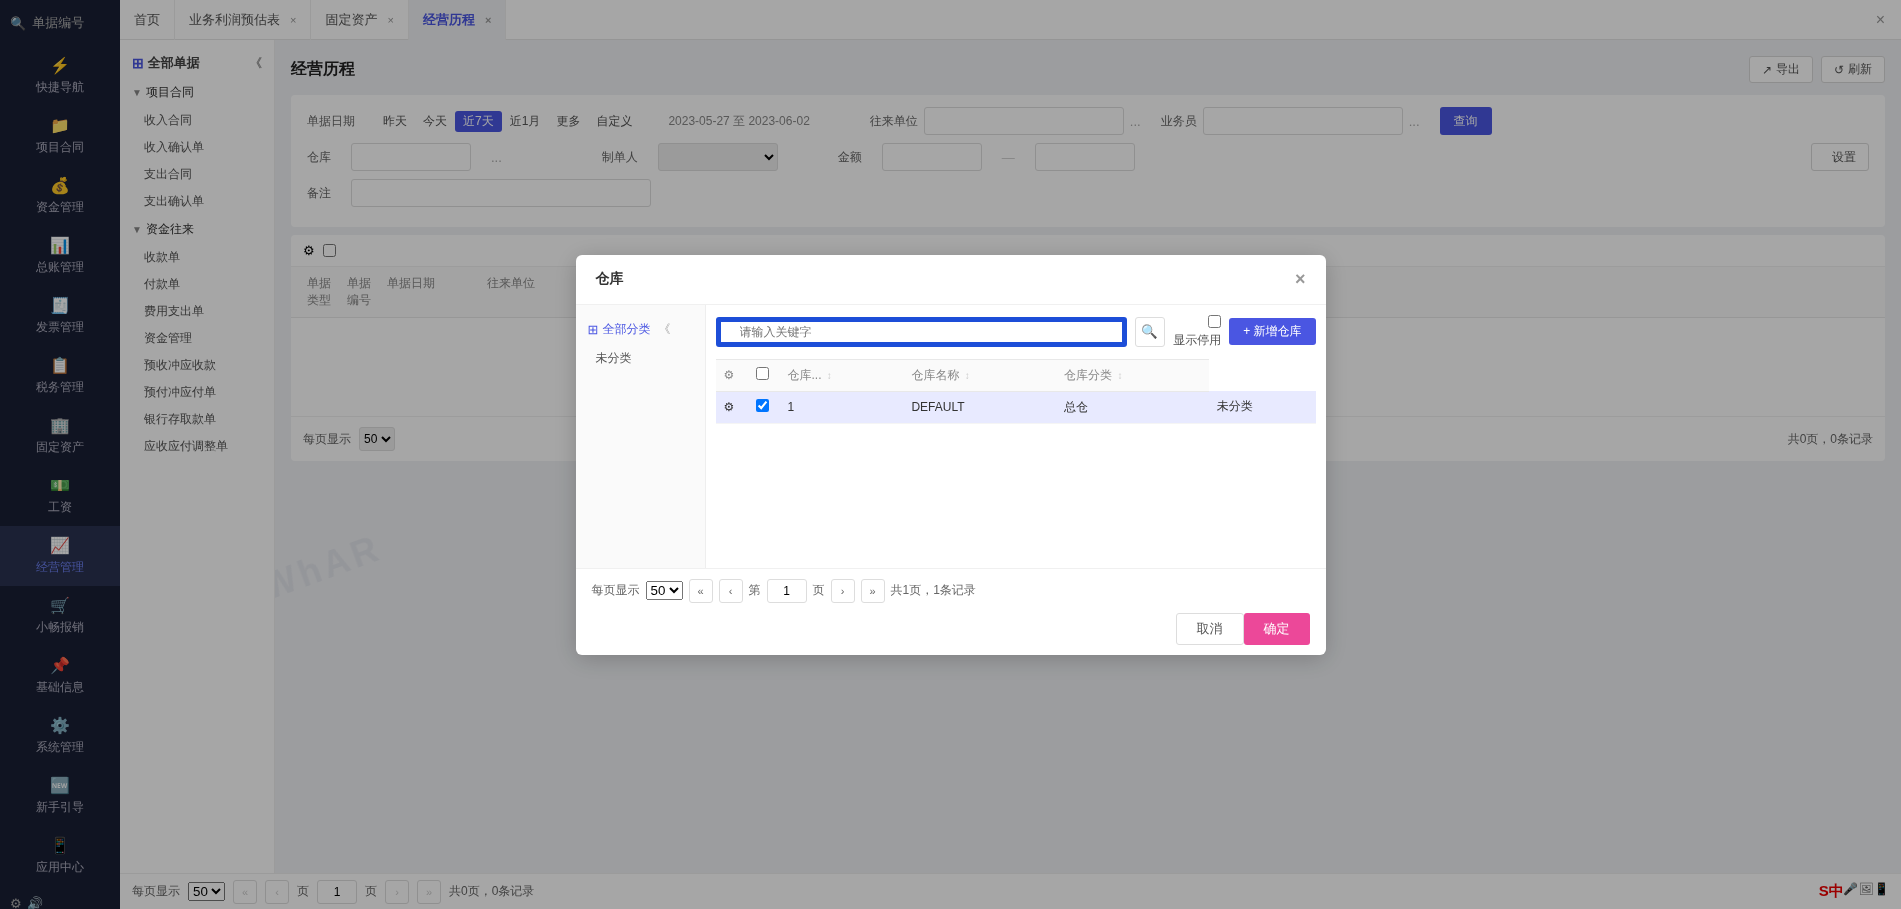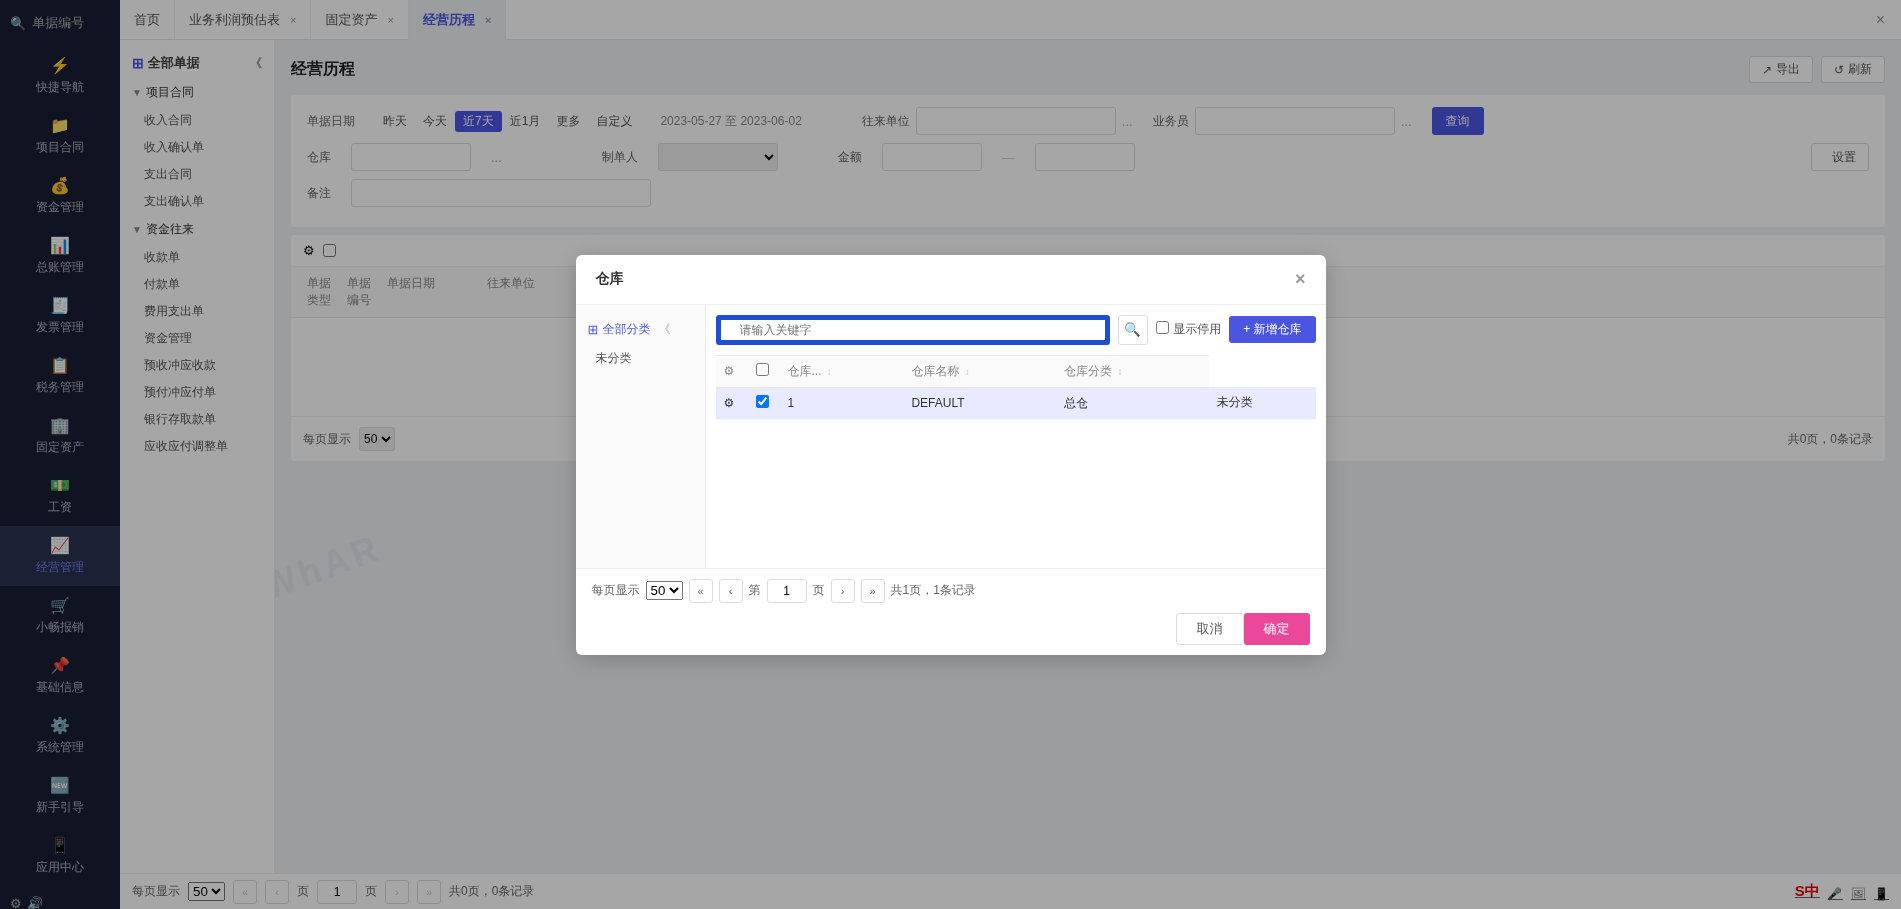--- a/index.html
+++ b/index.html
@@ -57,21 +57,21 @@
     .filter-area {
       background: #fff; border-radius: 4px; padding: 12px 16px; margin-bottom: 8px;
     }
     .filter-row { display: flex; align-items: center; gap: 20px; flex-wrap: wrap; margin-bottom: 8px; }
     .filter-label { color: #666; font-size: 12px; white-space: nowrap; }
     .filter-date-options { display: flex; align-items: center; }
     .date-opt {
       padding: 2px 8px; border-radius: 3px; cursor: pointer; font-size: 12px; color: #555;
     }
     .date-opt.active { background: #4a56e2; color: #fff; }
-    .date-range { font-size: 12px; color: #888; }
+    .date-range { font-size: 12px; color: #888; margin-left: 8px; }
     .filter-input {
       width: 200px; height: 28px; border: 1px solid #ddd; border-radius: 3px;
       padding: 0 8px; font-size: 12px;
     }
     .filter-dots { color: #aaa; cursor: pointer; }
     .filter-select {
       width: 160px; height: 28px; border: 1px solid #ddd; border-radius: 3px;
       padding: 0 8px; font-size: 12px;
     }
     .filter-dash { color: #ccc; }
@@ -155,21 +155,21 @@
       display: flex; align-items: center; gap: 8px; margin-bottom: 10px;
     }
     .modal-search-input {
       flex: 1; height: 30px; border: 5px solid #1d4ed8; border-radius: 3px;
       padding: 0 19px; font-size: 12px;
     }
     .modal-search-btn {
       width: 30px; height: 30px; border: 1px solid #ddd; border-radius: 3px;
       background: #fff; cursor: pointer; display: flex; align-items: center; justify-content: center;
     }
-    .modal-checkbox-label { display: flex; align-items: flex-start; gap: 4px; font-size: 12px; color: #555; }
+    .modal-checkbox-label { display: flex; align-items: flex-end; gap: 4px; font-size: 12px; color: #555; flex-direction: column; }
     .btn-add-warehouse {
       padding: 5px 14px; background: #4a56e2; color: #fff; border: none; border-radius: 3px;
       cursor: pointer; font-size: 12px; white-space: nowrap; display: flex; align-items: center; gap: 4px;
     }
 
     
     .modal-table { width: 100%; border-collapse: collapse; font-size: 12px; }
     .modal-table th {
       background: #fafafa; border-bottom: 1px solid #e8e8e8; padding: 7px 8px;
       text-align: left; color: #888; font-weight: normal; border-top: 1px solid #e8e8e8;
@@ -199,21 +199,21 @@
     .modal-left::-webkit-scrollbar, .modal-right::-webkit-scrollbar { width: 4px; }
     .modal-left::-webkit-scrollbar-thumb, .modal-right::-webkit-scrollbar-thumb { background: #ddd; border-radius: 2px; }
 
     
     .bottom-bar {
       position: fixed; bottom: 0; left: 120px; right: 0; height: 36px; background: #fff;
       border-top: 1px solid #eee; display: flex; align-items: center; gap: 8px;
       padding: 0 12px; font-size: 12px; color: #666; z-index: 90;
     }
     .bottom-right {
-      margin-left: auto; display: flex; align-items: flex-end; gap: 8px; text-decoration: underline;
+      margin-left: auto; display: flex; align-items: flex-start; 
     }
     .watermark {
       position: fixed; bottom: 320px; left: 260px; font-size: 36px; color: rgba(180,180,200,0.18);
       font-weight: bold; transform: rotate(-20deg); pointer-events: none; z-index: 5; letter-spacing: 4px;
     }
   </style>
 </head>
 <body>
 
 <div class="sidebar">

